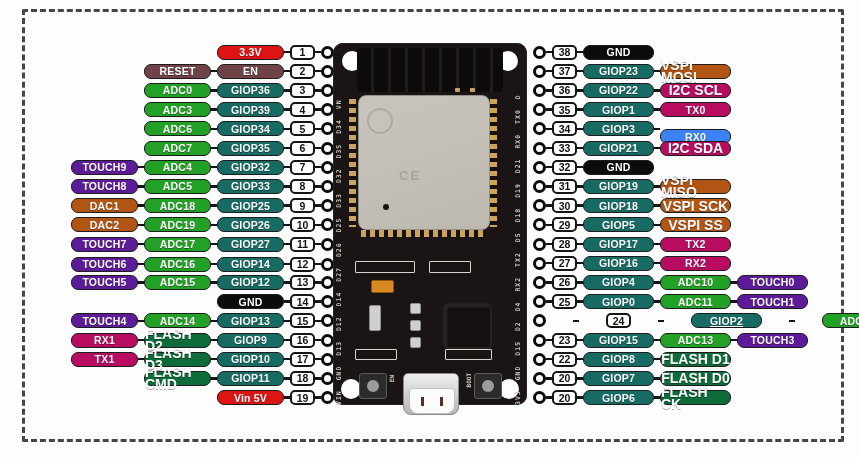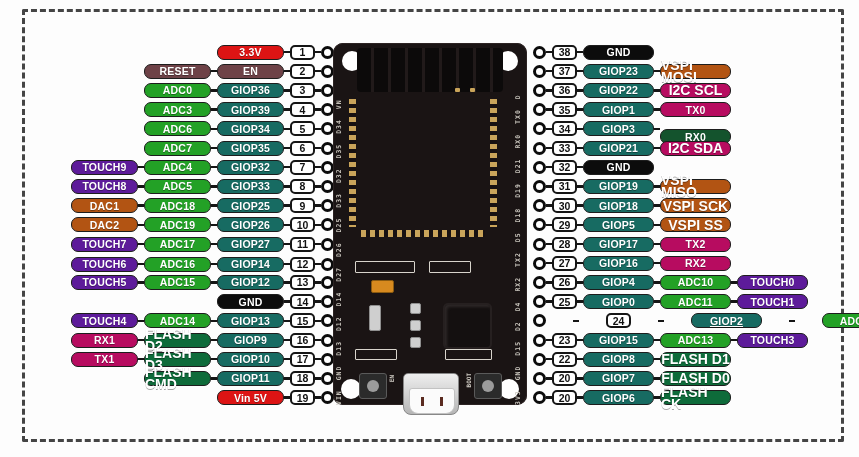--- a/index.html
+++ b/index.html
@@ -300,21 +300,21 @@
         <div class="dash"></div>
         <div class="chip" style="background: rgb(183, 12, 96);">TX0</div>
       </div>
       <div class="row right" style="top: 119.8px;">
         <div class="pin-circle"></div>
         <div class="dash"></div>
         <div class="numbox">34</div>
         <div class="dash"></div>
         <div class="chip" style="background: rgb(23, 107, 98);">GIOP3</div>
         <div class="dash"></div>
-        <div class="chip" style="background: #14532d; margin-top: 16px;">RX0</div>
+        <div class="chip" style="background: #3b82f6; margin-top: 16px;">RX0</div>
       </div>
       <div class="row right" style="top: 139px;">
         <div class="pin-circle"></div>
         <div class="dash"></div>
         <div class="numbox">33</div>
         <div class="dash"></div>
         <div class="chip" style="background: rgb(23, 107, 98);">GIOP21</div>
         <div class="dash"></div>
         <div class="chip sm" style="background: rgb(183, 12, 96);">I2C SDA</div>
       </div>
@@ -450,20 +450,25 @@
     <div class="hole" style="left:166px;top:336px;"></div>
 
     <div class="antenna"></div>
     <div class="gold-dot" style="left:122px;top:45px;"></div>
     <div class="gold-dot" style="left:137px;top:45px;"></div>
 
     <div class="pad-strip-v" style="left:16px;top:56px;height:128px;"></div>
     <div class="pad-strip-v" style="left:157px;top:56px;height:128px;"></div>
     <div class="pad-strip-h" style="left:28px;top:187px;width:124px;"></div>
 
+    <div class="shield">
+      <div class="shield-logo"></div>
+      <div class="shield-ce">CE</div>
+      <div class="shield-dot"></div>
+    </div>
 
     <div class="edge-labels" style="left:2px;top:52px;">VIN GND D13 D12 D14 D27 D26 D25 D33 D32 D35 D34 VN VP EN</div>
     <div class="edge-labels" style="left:181px;top:52px;">3V3 GND D15 D2 D4 RX2 TX2 D5 D18 D19 D21 RX0 TX0 D22 D23</div>
 
     <div class="smt" style="left:22px;top:218px;width:58px;height:10px;"></div>
     <div class="smt" style="left:96px;top:218px;width:40px;height:10px;"></div>
     <div class="smt" style="left:22px;top:306px;width:40px;height:9px;"></div>
     <div class="smt" style="left:112px;top:306px;width:45px;height:9px;"></div>
 
     <div class="cap-orange"></div>

